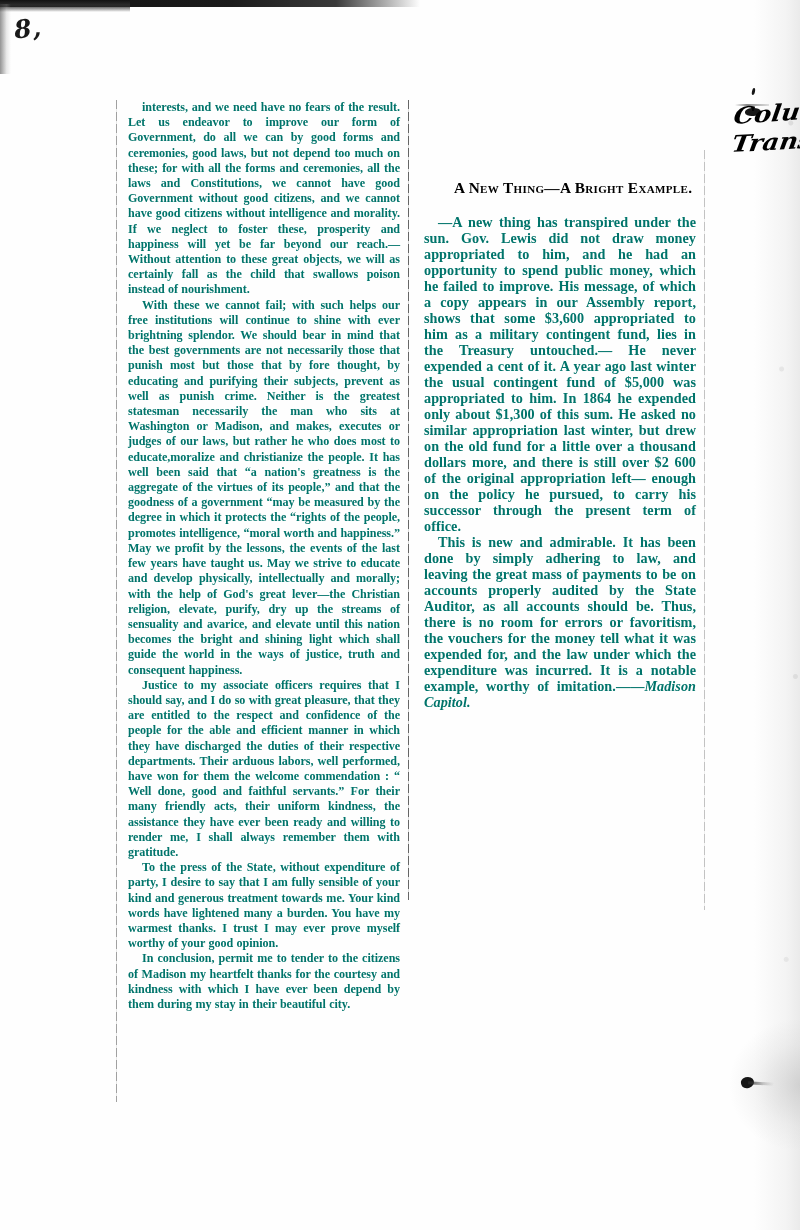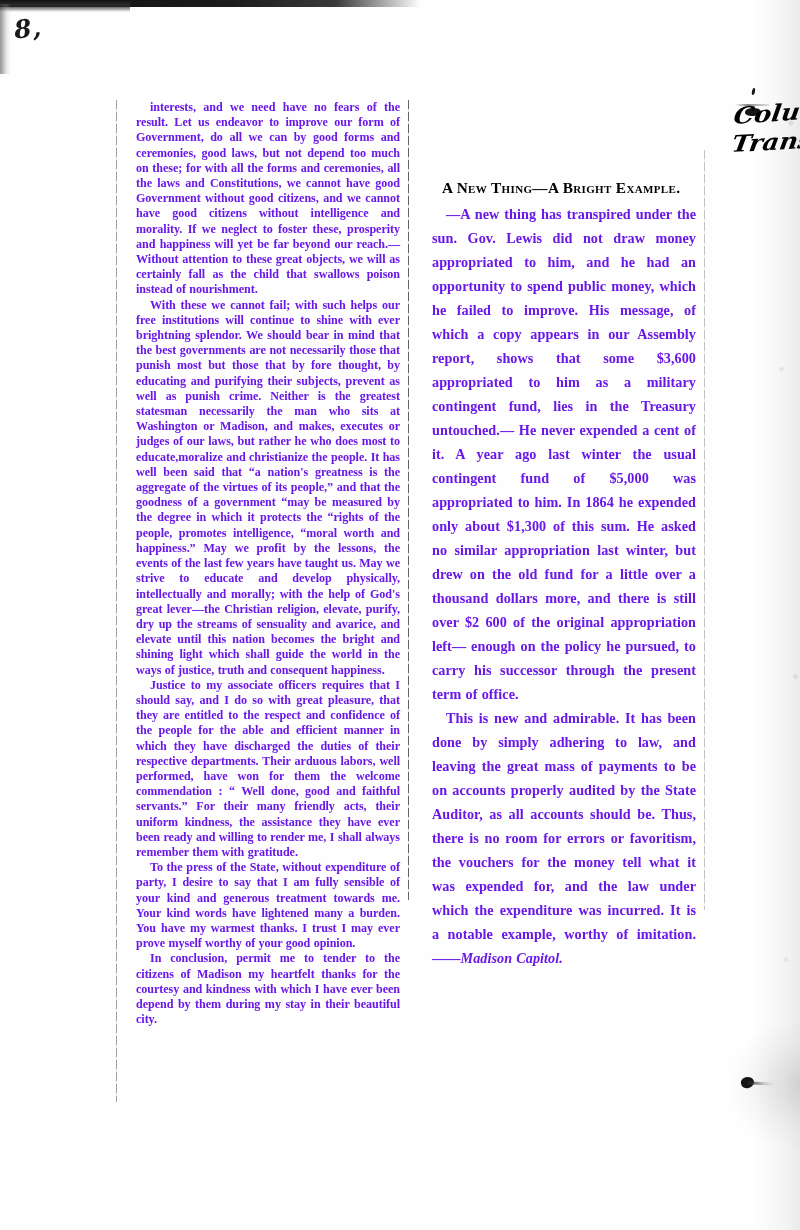--- a/index.html
+++ b/index.html
@@ -85,36 +85,36 @@
 
   .column {
     position: absolute;
     top: 0;
   }
   #left-column  { left: 16px;  width: 272px; }
   #right-column { left: 312px; width: 272px; top: 0; }
 
   
   .news-p {
-    margin: 0 0 0 8px;
+    margin: 0 0 0 0;
     text-indent: 14px;
     text-align: justify;
-    color: #6d28d9;
+    color: #0f766e;
     -webkit-font-smoothing: none;
   }
   #left-column .news-p {
     font-size: 12.1px;
     line-height: 15.2px;
     letter-spacing: -0.05px;
     word-spacing: 0.4px;
     font-weight: 600;
   }
   #right-column .news-p {
     font-size: 14.2px;
-    line-height: 24px;
+    line-height: 16px;
     letter-spacing: 0.05px;
     word-spacing: 0.6px;
     font-weight: 600;
   }
   .news-p + .news-p { margin-top: 0px; }
 
   
   #left-column, #right-column { filter: contrast(1.18); }
 
   
@@ -149,21 +149,21 @@
   }
 
   
   #article-headline {
     font-size: 15.3px;
     line-height: 20px;
     letter-spacing: 0.35px;
     font-weight: 600;
     font-variant: small-caps;
     text-indent: 14px;
-    margin: 4px;
+    margin: 16px;
     color: #101010;
     white-space: nowrap;
   }
   #headline-block { margin-bottom: 1px; }
 
   .attribution { font-style: italic; }
 
   
   .ink-blot {
     position: absolute;

